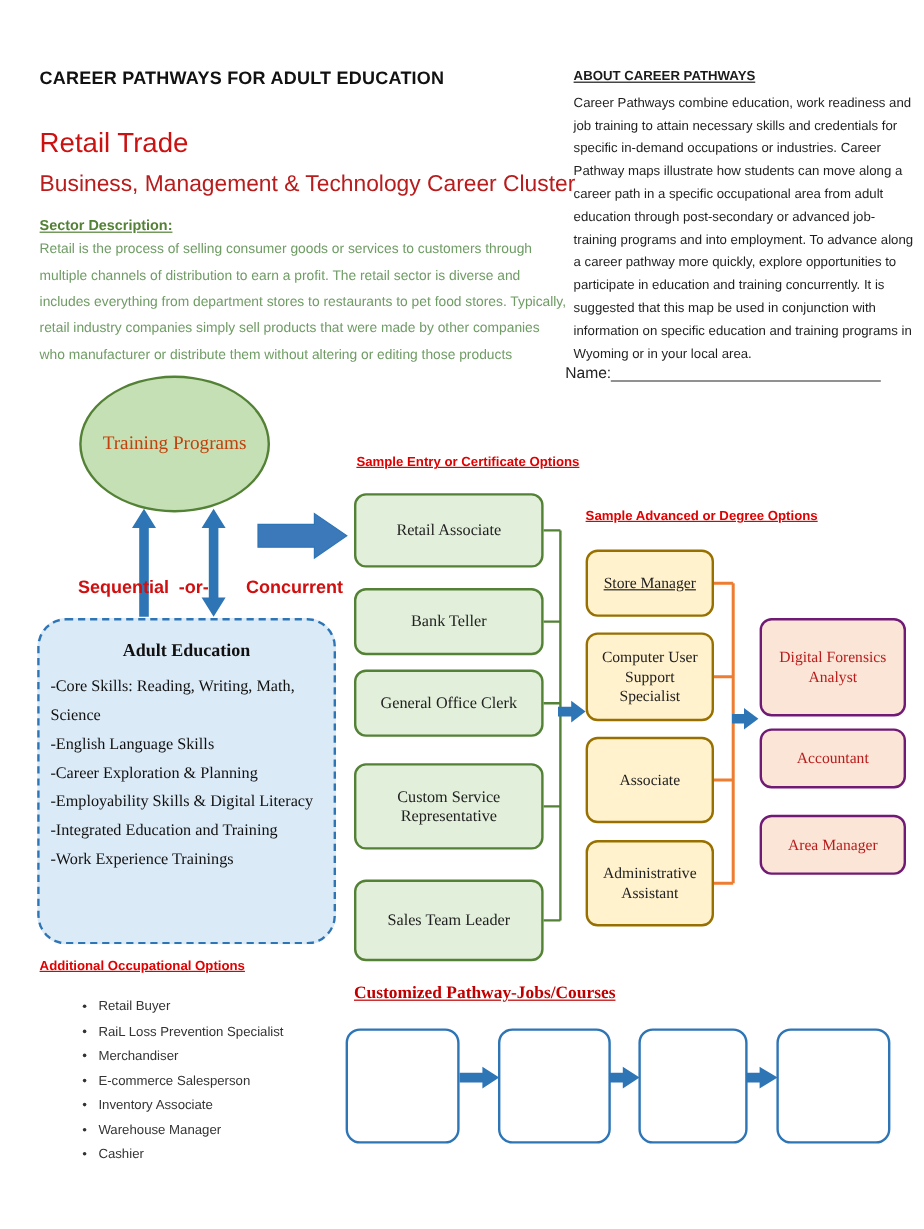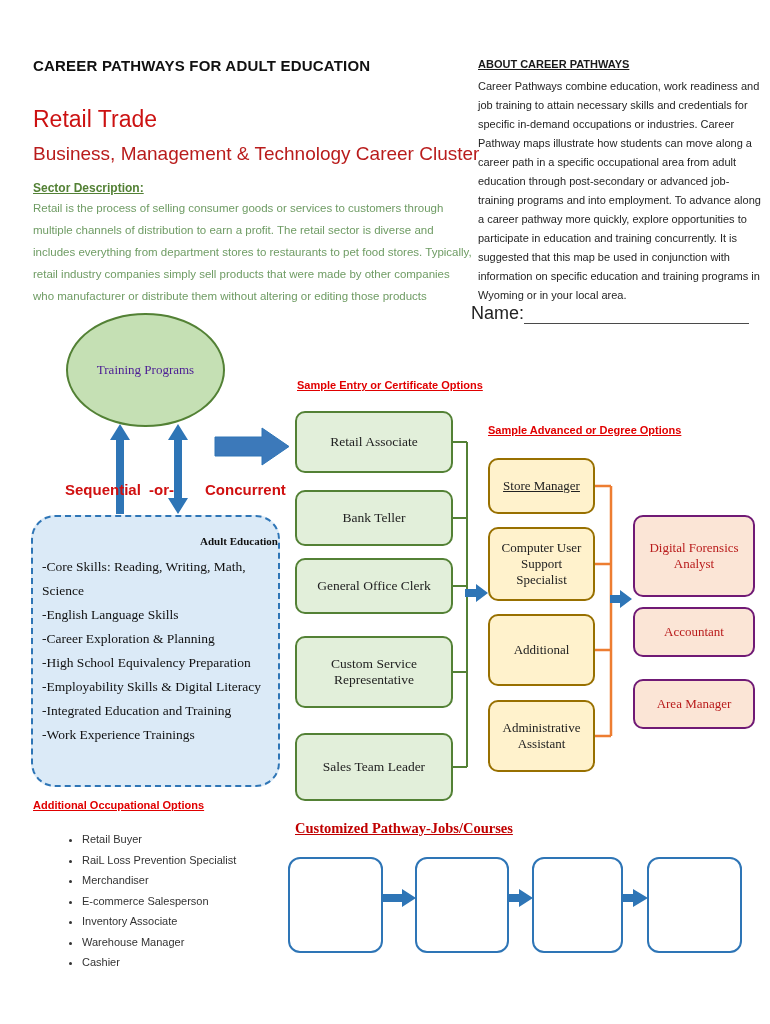--- a/index.html
+++ b/index.html
@@ -9,35 +9,35 @@
   svg.layer{position:absolute;left:0;top:0;pointer-events:none;}
 
   .doc-title{left:33px;top:57px;font-size:15px;font-weight:bold;color:#111;letter-spacing:.2px;}
   .sector-title{left:33px;top:106px;font-size:23px;color:#cc1111;}
   .cluster-title{left:33px;top:143px;font-size:19px;color:#b91c1c;}
   .sector-desc-h{left:33px;top:181px;font-size:12px;font-weight:bold;color:#538135;text-decoration:underline;}
   .sector-desc-b{left:33px;top:197px;width:440px;font-size:11.5px;line-height:22px;color:#6f9c64;}
 
   .about-h{left:478px;top:58px;font-size:11px;font-weight:bold;color:#1a1a1a;text-decoration:underline;}
   .about-b{left:478px;top:77px;width:284px;font-size:11px;line-height:19px;color:#1f1f1f;}
-  .name-row{left:471px;top:303px;font-size:18px;color:#222;}
+  .name-row{left:471px;top:303px;font-size:13px;color:#222;}
   .name-line{display:inline-block;width:225px;border-bottom:1.5px solid #4a4a4a;height:14px;vertical-align:bottom;}
 
   .ellipse{left:66px;top:313px;width:155px;height:110px;border-radius:50%;background:#c5e0b4;
            border:2px solid #538135;display:flex;align-items:center;justify-content:center;
-           font-family:"Liberation Serif",serif;font-size:13px;color:#4c1d95;}
+           font-family:"Liberation Serif",serif;font-size:16px;color:#c2410c;}
 
   .red-lab{font-size:15px;font-weight:bold;color:#d01010;}
   .seq-lab{left:65px;top:481px;}
   .or-lab{left:149px;top:481px;}
   .con-lab{left:205px;top:481px;}
 
   .ae-box{left:31px;top:515px;width:245px;height:268px;background:#dbeaf7;border:2px dashed #2e75b6;
           border-radius:24px;font-family:"Liberation Serif",serif;color:#111;}
-  .ae-title{text-align:right;margin-top:18px;font-size:11px;font-weight:bold;}
+  .ae-title{text-align:center;margin-top:18px;font-size:15px;font-weight:bold;}
   .ae-items{margin:8px 0 0 9px;font-size:13.5px;line-height:24px;}
 
   .col-h{font-size:11px;font-weight:bold;color:#e00000;text-decoration:underline;}
   .entry-h{left:297px;top:379px;}
   .adv-h{left:488px;top:424px;}
 
   .gbox{left:295px;width:158px;background:#e2efda;border:2px solid #538135;border-radius:10px;
         display:flex;align-items:center;justify-content:center;text-align:center;
         font-family:"Liberation Serif",serif;font-size:13.5px;color:#222;padding:0 6px;box-sizing:border-box;}
   .ybox{left:488px;width:107px;background:#fff2cc;border:2px solid #987000;border-radius:10px;
@@ -100,38 +100,37 @@
   <div class="abs red-lab seq-lab">Sequential</div>
   <div class="abs red-lab or-lab">-or-</div>
   <div class="abs red-lab con-lab">Concurrent</div>
 
   <div class="abs ae-box">
     <div class="ae-title">Adult Education</div>
     <div class="ae-items">
       <div>-Core Skills: Reading, Writing, Math, Science</div>
       <div>-English Language Skills</div>
       <div>-Career Exploration &amp; Planning</div>
-      <div>-High School Equivalency Preparation</div>
       <div>-Employability Skills &amp; Digital Literacy</div>
       <div>-Integrated Education and Training</div>
       <div>-Work Experience Trainings</div>
     </div>
   </div>
 
   <div class="abs col-h entry-h">Sample Entry or Certificate Options</div>
   <div class="abs gbox" style="top:411px;height:62px;">Retail Associate</div>
   <div class="abs gbox" style="top:490px;height:56px;">Bank Teller</div>
   <div class="abs gbox" style="top:558px;height:56px;">General Office Clerk</div>
   <div class="abs gbox" style="top:636px;height:72px;">Custom Service Representative</div>
   <div class="abs gbox" style="top:733px;height:68px;">Sales Team Leader</div>
 
   <div class="abs col-h adv-h">Sample Advanced or Degree Options</div>
   <div class="abs ybox" style="top:458px;height:56px;text-decoration:underline;">Store Manager</div>
   <div class="abs ybox" style="top:527px;height:74px;">Computer User Support Specialist</div>
-  <div class="abs ybox" style="top:614px;height:72px;">Additional</div>
+  <div class="abs ybox" style="top:614px;height:72px;">Associate</div>
   <div class="abs ybox" style="top:700px;height:72px;">Administrative Assistant</div>
 
   <div class="abs obox" style="top:515px;height:82px;">Digital Forensics Analyst</div>
   <div class="abs obox" style="top:607px;height:50px;">Accountant</div>
   <div class="abs obox" style="top:679px;height:50px;">Area Manager</div>
 
   <div class="abs addl-h">Additional Occupational Options</div>
   <ul class="abs addl-list">
     <li>Retail Buyer</li>
     <li>RaiL Loss Prevention Specialist</li>

